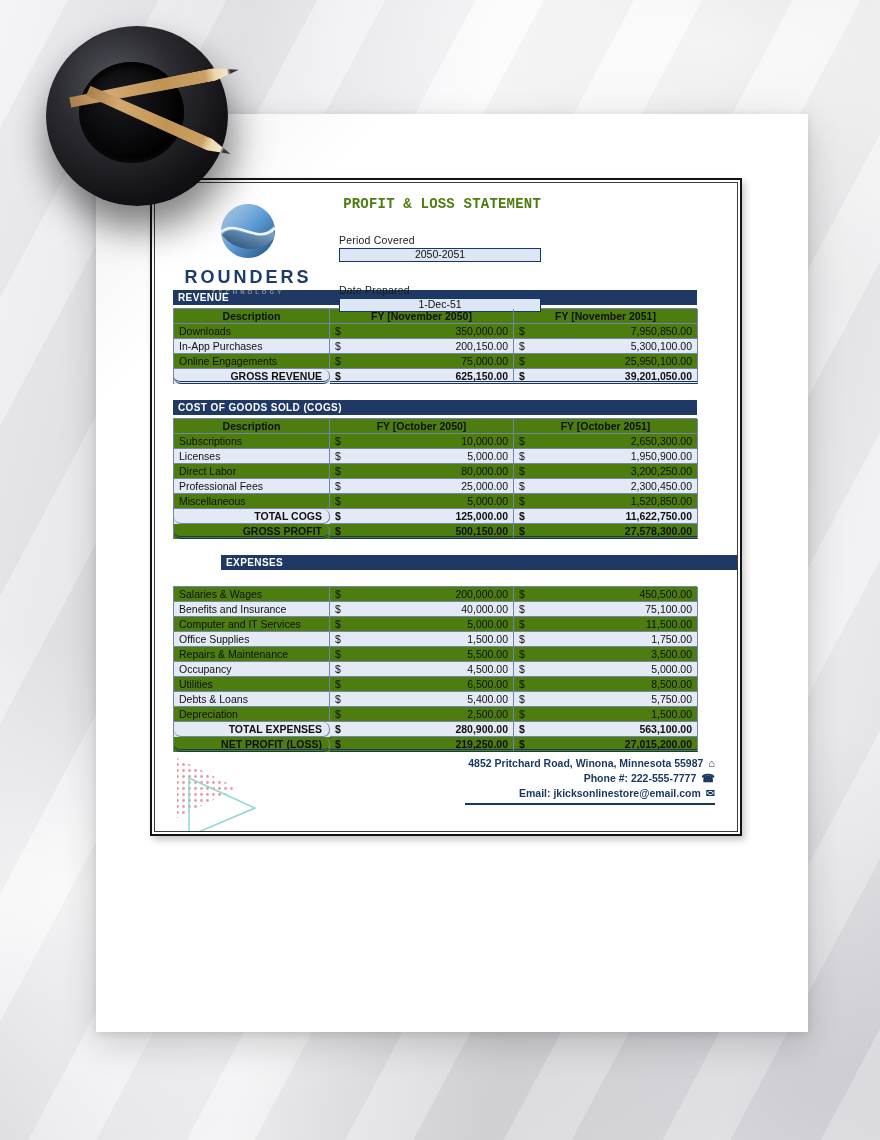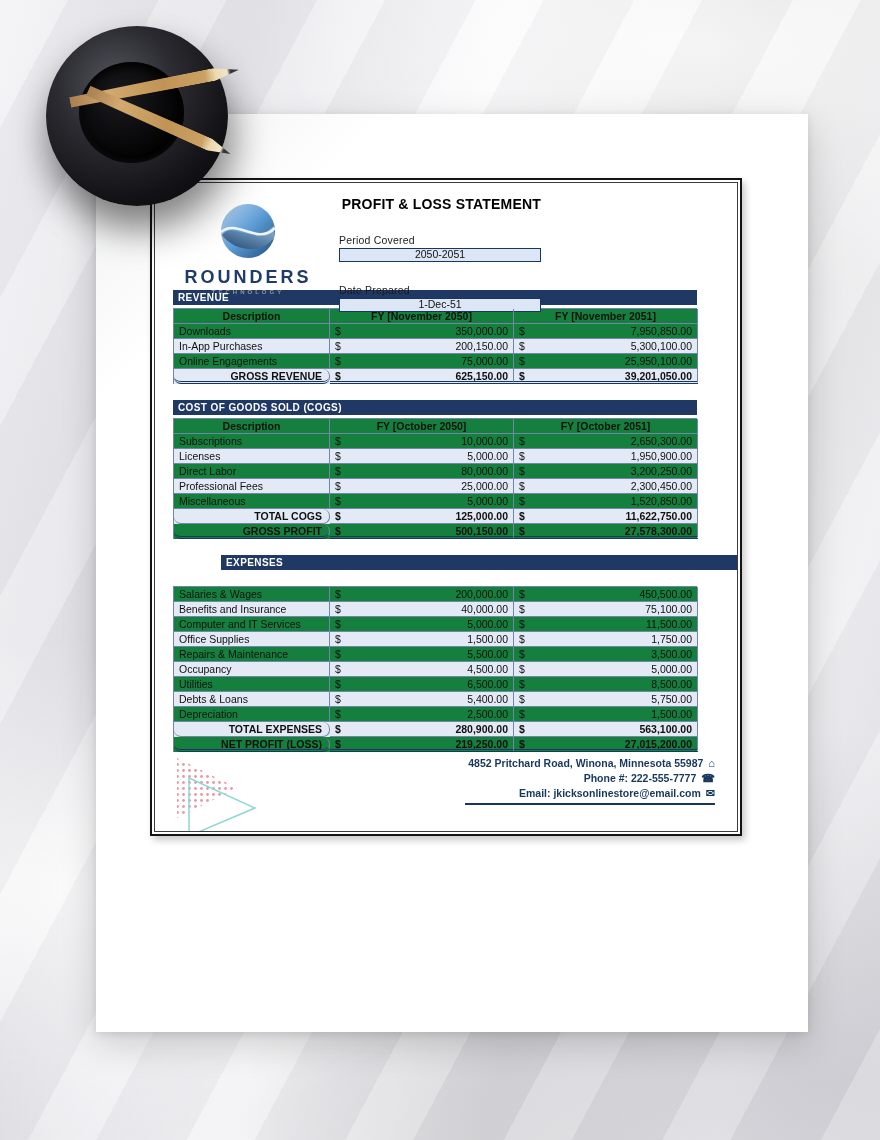--- a/index.html
+++ b/index.html
@@ -42,34 +42,34 @@
     border:2px solid #141414; padding:2px; box-shadow: 3px 4px 7px rgba(0,0,0,.22); }
   .sheet-inner { width:100%; height:100%; border:1px solid #3c3c3c; padding-top:7px; overflow:hidden; }
 
   
   .hd { display:flex; padding:4px 22px 0 18px; height:100px; }
   .logo-col { width:150px; text-align:center; padding-top:8px; }
   .brand { margin-top:3px; font-size:18px; font-weight:700; letter-spacing:3px; color:#1F3B68; }
   .brand-sub { margin-top:1px; font-size:6px; letter-spacing:3px; color:#8e939c; font-weight:700; }
   .mid-col { width:168px; margin-left:8px; padding-top:24px; }
   .right-col { width:202px; margin-left:16px; }
-  .doc-title { font-size:14px; font-weight:700; color:#000000; white-space:nowrap; text-align:right;
-    letter-spacing:.2px; padding-top:2px; }
+  .doc-title { font-size:14px; font-weight:700; color:#4d7c0f; white-space:nowrap; text-align:right;
+    letter-spacing:.2px; padding-top:2px;font-family:Liberation Mono, monospace; }
   .f-label { font-size:10.5px; color:#1c1c1c; margin:7px 0 2px; letter-spacing:.2px; }
   .right-col .f-label { margin-top:22px; }
   .f-box { height:14px; border:1.5px solid #17375E; background:#DDE6F4; font-size:10.5px;
     line-height:11px; padding:0 4px; color:#111; }
   .f-box.center { text-align:center; }
 
   
   .content { padding:0 40px 0 18px; }
   .secbar { width:524px; height:15px; background:#1F3864; color:#fff; font-size:10px; font-weight:700;
     letter-spacing:.4px; padding:2px 0 0 5px; margin-bottom:3px; }
   .secbar.gap-big { margin-bottom:16px;margin-left:48px; }
-  .table { width:524px; border-top:1px solid #7286ab; border-left:1px solid #7286ab; background:#15803d; margin-bottom:16px; }
+  .table { width:524px; border-top:1px solid #7286ab; border-left:1px solid #7286ab; background:#4d7c0f; margin-bottom:16px; }
   .trow { display:grid; grid-template-columns:156px 184px 184px; }
   .cell { height:15px; border-right:1px solid #7286ab; border-bottom:1px solid #7286ab;
     font-size:10.5px; line-height:12px; padding:1px 5px 0; color:#101010; overflow:hidden; white-space:nowrap; }
   .thead .cell { font-weight:700; text-align:center; }
   .rows .trow:nth-of-type(even) { background:#E3EAF6; }
   .rows .trow:last-of-type .cell { border-bottom:3px double #17375E; }
   .trow.total .cell { font-weight:700; }
   .trow.total .desc { text-align:right; padding-right:7px;border-radius:7px; }
   .amt { display:flex; justify-content:space-between; }
 

